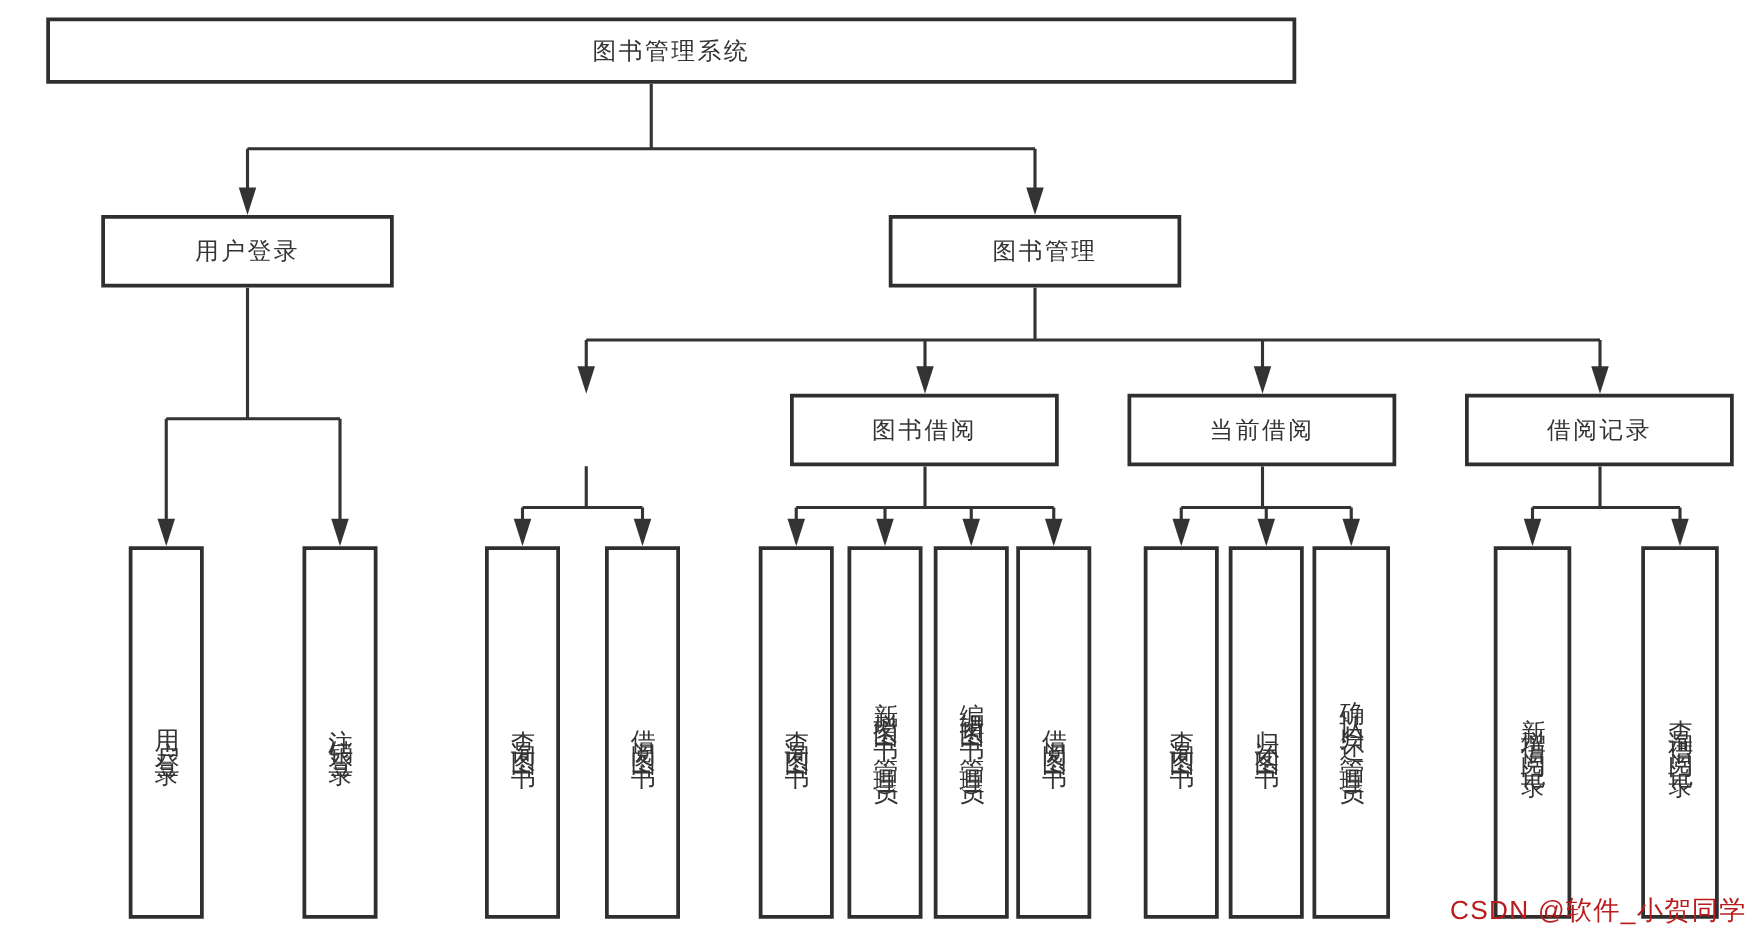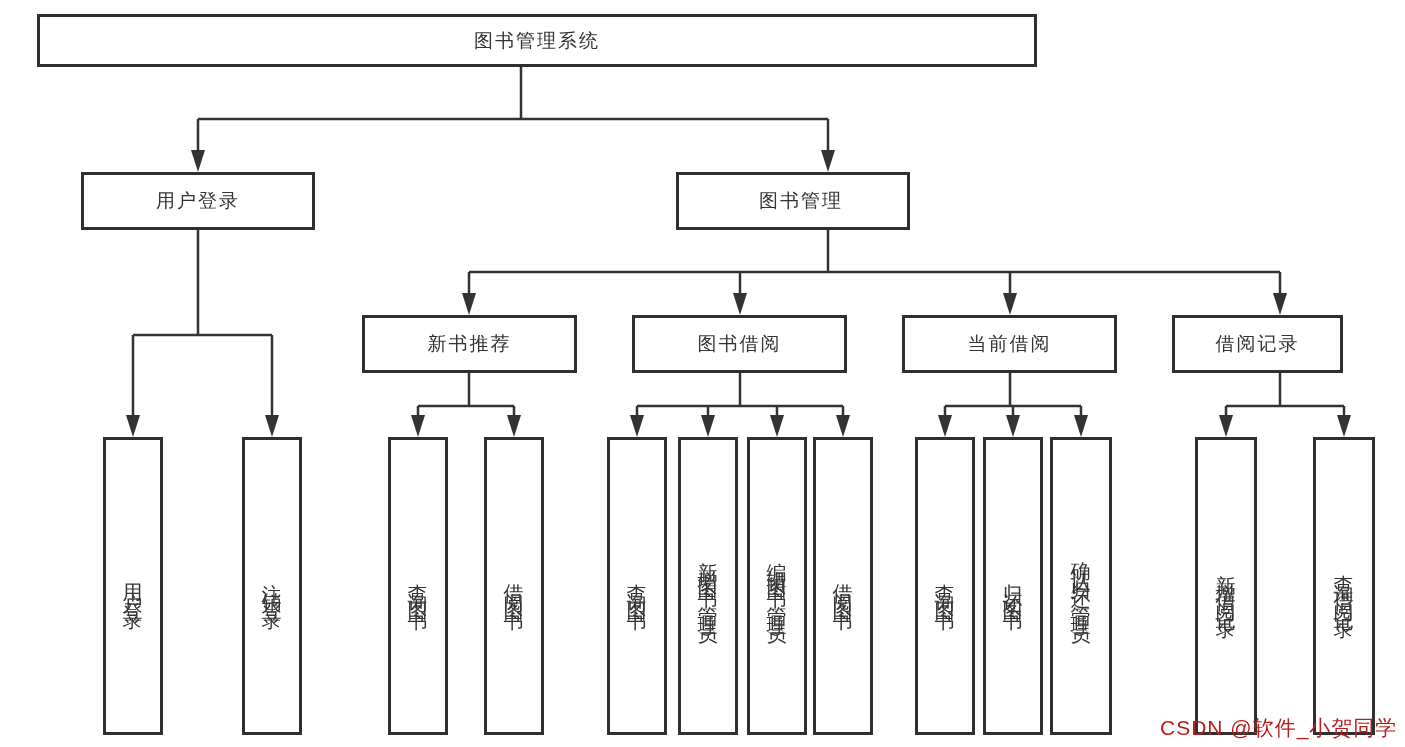--- a/index.html
+++ b/index.html
@@ -88,26 +88,25 @@
       <polygon points="1006,415 1020,415 1013,437"></polygon>
       <polygon points="1074,415 1088,415 1081,437"></polygon>
       <polygon points="1219,415 1233,415 1226,437"></polygon>
       <polygon points="1337,415 1351,415 1344,437"></polygon>
     </g>
   </svg>
 
   <div class="box hbox" style="left:21px; top:14px; width:1000px; height:53px;margin-left:16px;">图书管理系统</div>
 
   <div class="box hbox" style="left:81px; top:172px; width:234px; height:58px;">用户登录</div>
-  <div class="box hbox" style="left:676px; top:172px; width:234px; height:58px;padding-left:16px;">图书管理</div>
+  <div class="box hbox" style="left:711px; top:172px; width:234px; height:58px;padding-left:16px;">图书管理</div>
 
-  <div class="box hbox" style="left:362px; top:315px; width:215px; height:58px;">新书推荐</div>
   <div class="box hbox" style="left:902px; top:315px; width:215px; height:58px;">当前借阅</div>
   <div class="box hbox" style="left:632px; top:315px; width:215px; height:58px;">图书借阅</div>
-  <div class="box hbox" style="left:1172px; top:315px; width:171px; height:58px;">借阅记录</div>
+  <div class="box hbox" style="left:1172px; top:315px; width:215px; height:58px;">借阅记录</div>
 
   <div class="box leaf" style="left:103px;">
     <span class="vtext">用户登录</span>
   </div>
   <div class="box leaf" style="left:242px;">
     <span class="vtext">注销登录</span>
   </div>
 
   <div class="box leaf" style="left:388px;">
     <span class="vtext">查询图书</span>

